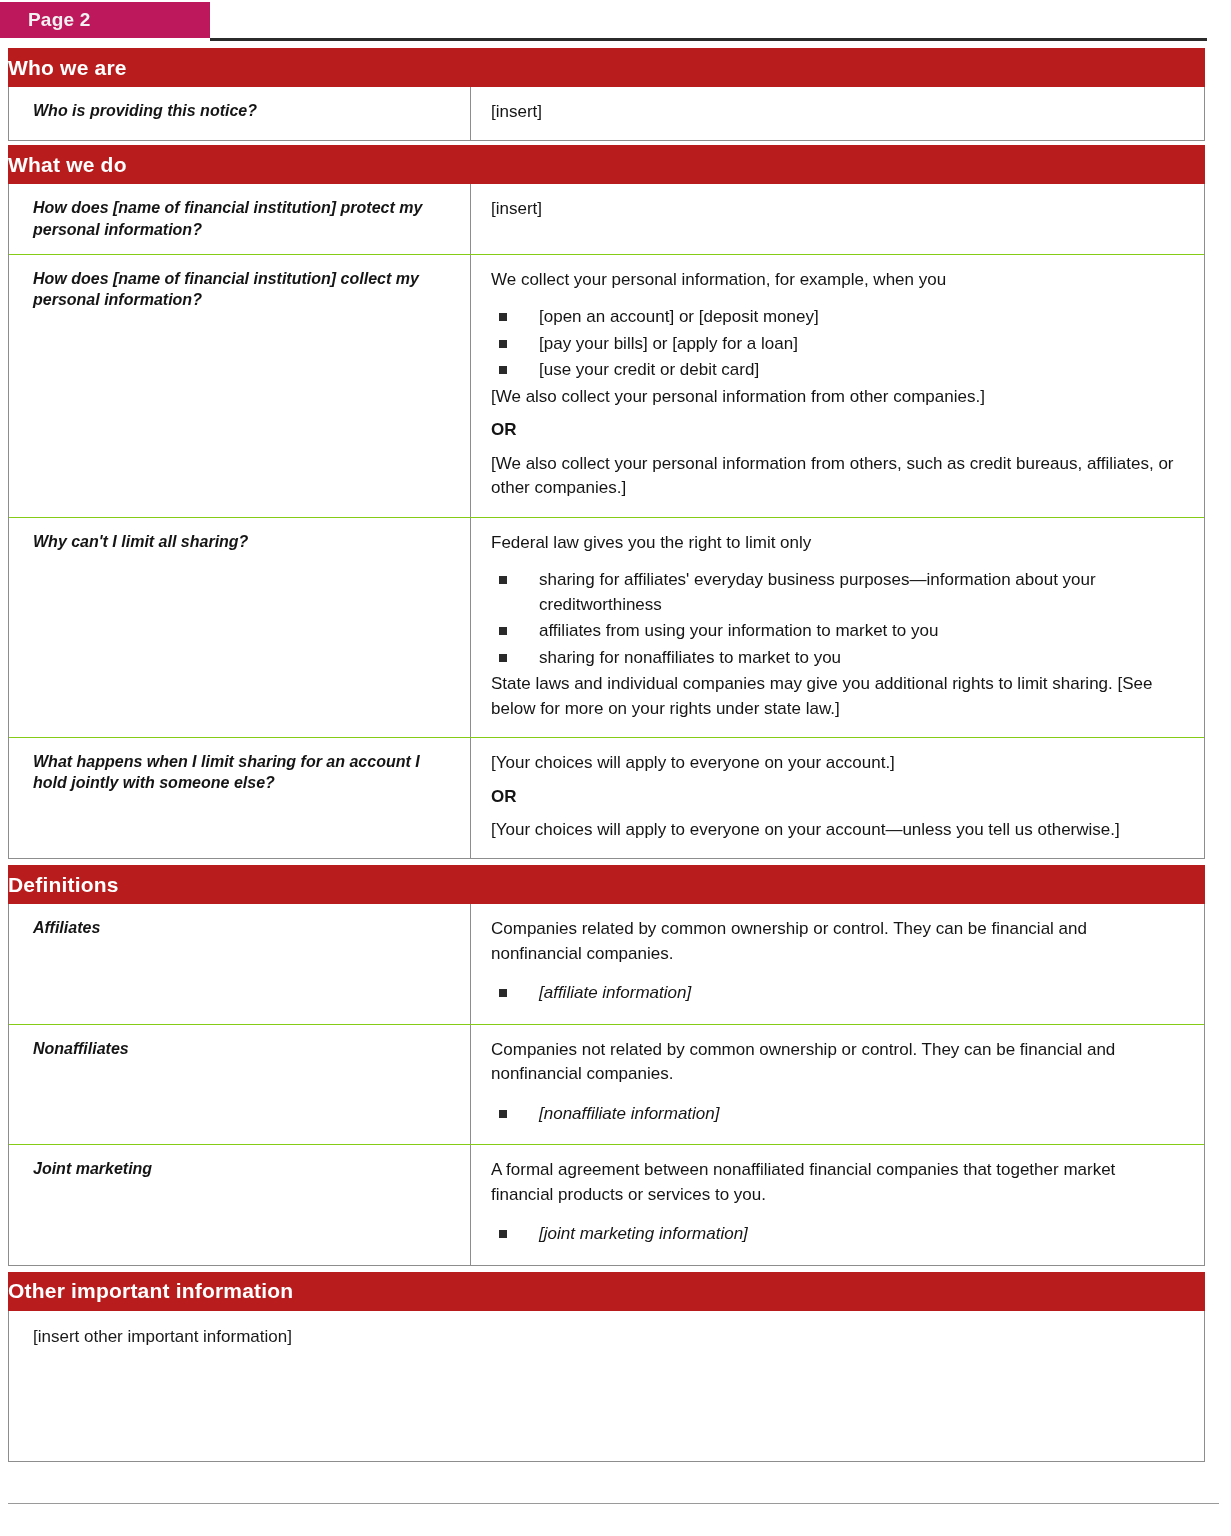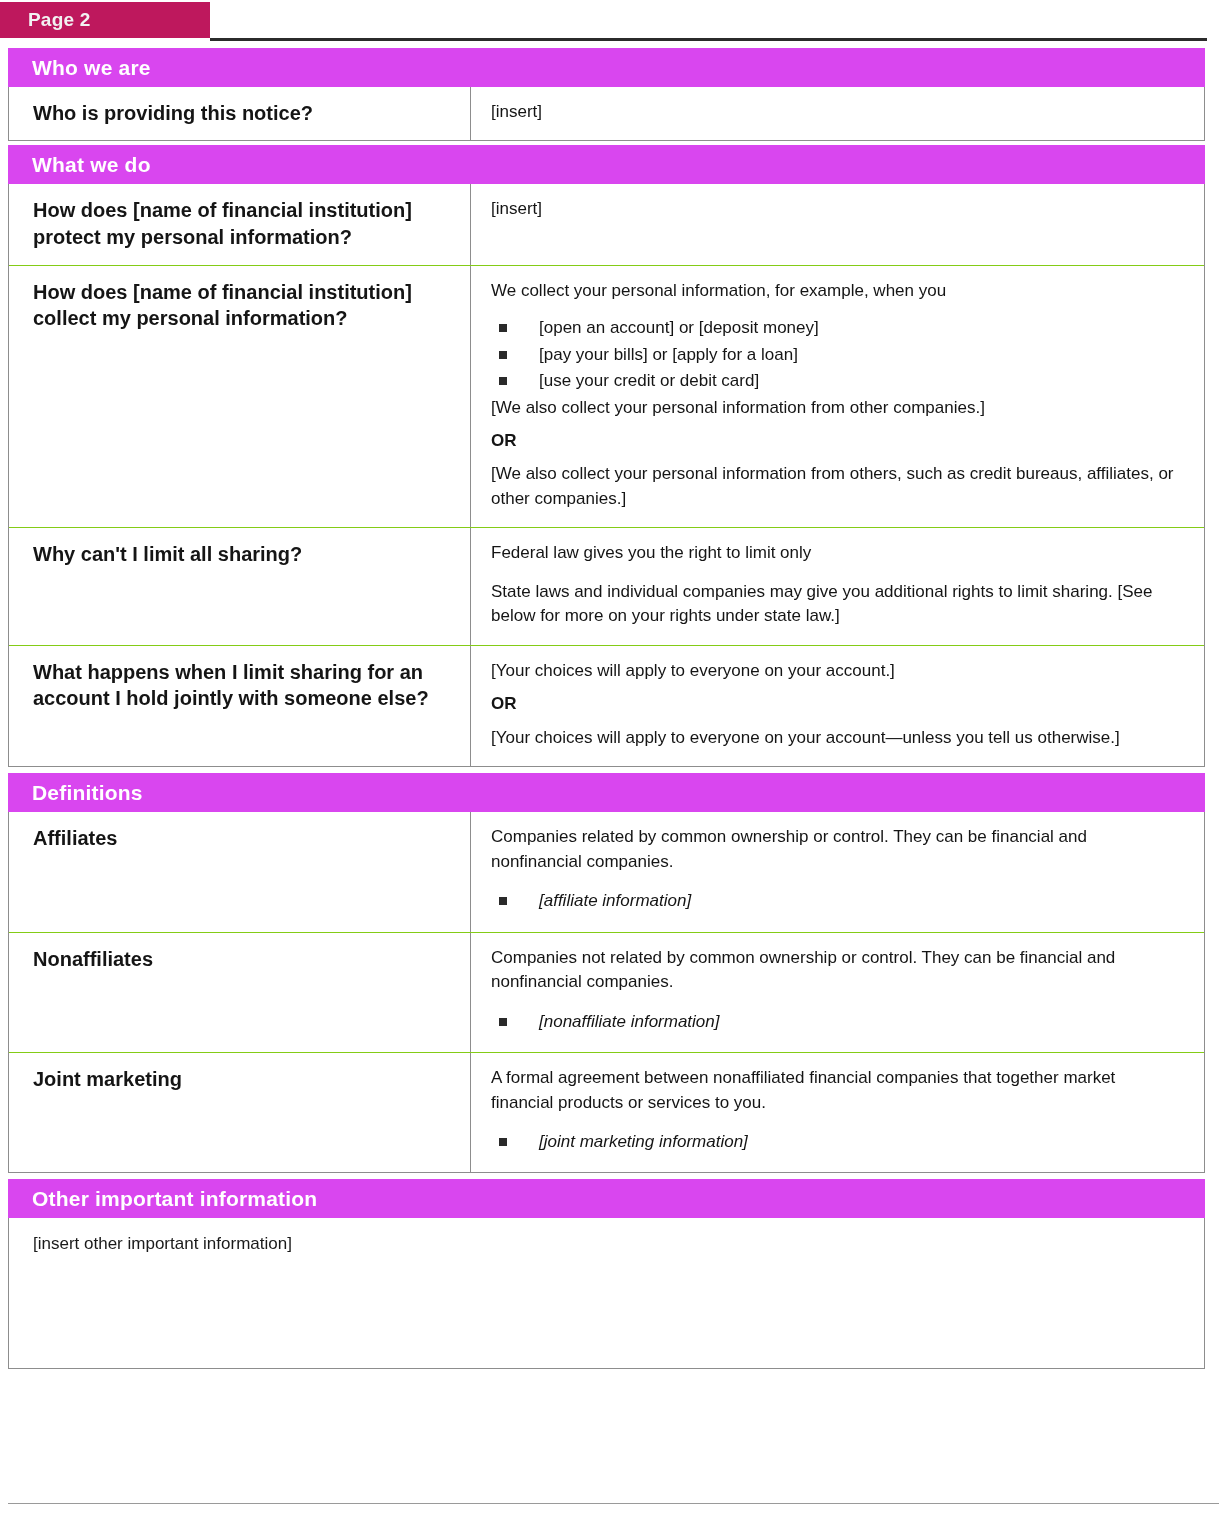--- a/index.html
+++ b/index.html
@@ -45,29 +45,28 @@
 
   
   .doc {
     position: absolute;
     left: 8px;
     top: 48px;
     width: 1197px;
   }
 
   .band {
-    background: #d946ef;
+    background: #b91c1c;
     color: #ffffff;
     font-size: 21px;
     font-weight: bold;
     letter-spacing: 0.2px;
     height: 39px;
     display: flex;
     align-items: center;
-    padding-left: 24px;
     box-sizing: border-box;
   }
 
   .tblock {
     border-left: 1px solid #8d8d8d;
     border-right: 1px solid #8d8d8d;
     border-bottom: 1px solid #8d8d8d;
     background: #ffffff;
     box-sizing: border-box;
   }
@@ -79,24 +78,25 @@
     box-sizing: border-box;
   }
   .row.last { border-bottom: none; }
 
   .cell-q {
     width: 462px;
     min-width: 462px;
     box-sizing: border-box;
     padding: 13px 18px 14px 24px;
     border-right: 1px solid #8d8d8d;
-    font-size: 20px;
+    font-size: 16px;
     font-weight: bold;
     line-height: 1.33;
     color: #151515;
+    font-style: italic;
   }
   .cell-a {
     flex: 1;
     box-sizing: border-box;
     padding: 13px 24px 16px 20px;
     font-size: 17px;
     line-height: 1.44;
     color: #151515;
   }
   .cell-a p { margin: 0 0 0 0; }
@@ -199,20 +199,25 @@
         <p>[We also collect your personal information from other companies.]</p>
         <p class="bold tight">OR</p>
         <p class="tight">[We also collect your personal information from others, such as credit bureaus, affiliates, or other companies.]</p>
       </div>
     </div>
 
     <div class="row">
       <div class="cell-q">Why can't I limit all sharing?</div>
       <div class="cell-a">
         <p>Federal law gives you the right to limit only</p>
+        <ul class="bullets">
+          <li>sharing for affiliates' everyday business purposes—information about your creditworthiness</li>
+          <li>affiliates from using your information to market to you</li>
+          <li>sharing for nonaffiliates to market to you</li>
+        </ul>
         <p>State laws and individual companies may give you additional rights to limit sharing. [See below for more on your rights under state law.]</p>
       </div>
     </div>
 
     <div class="row last">
       <div class="cell-q">What happens when I limit sharing for an account I hold jointly with someone else?</div>
       <div class="cell-a">
         <p>[Your choices will apply to everyone on your account.]</p>
         <p class="bold tight">OR</p>
         <p class="tight">[Your choices will apply to everyone on your account—unless you tell us otherwise.]</p>

